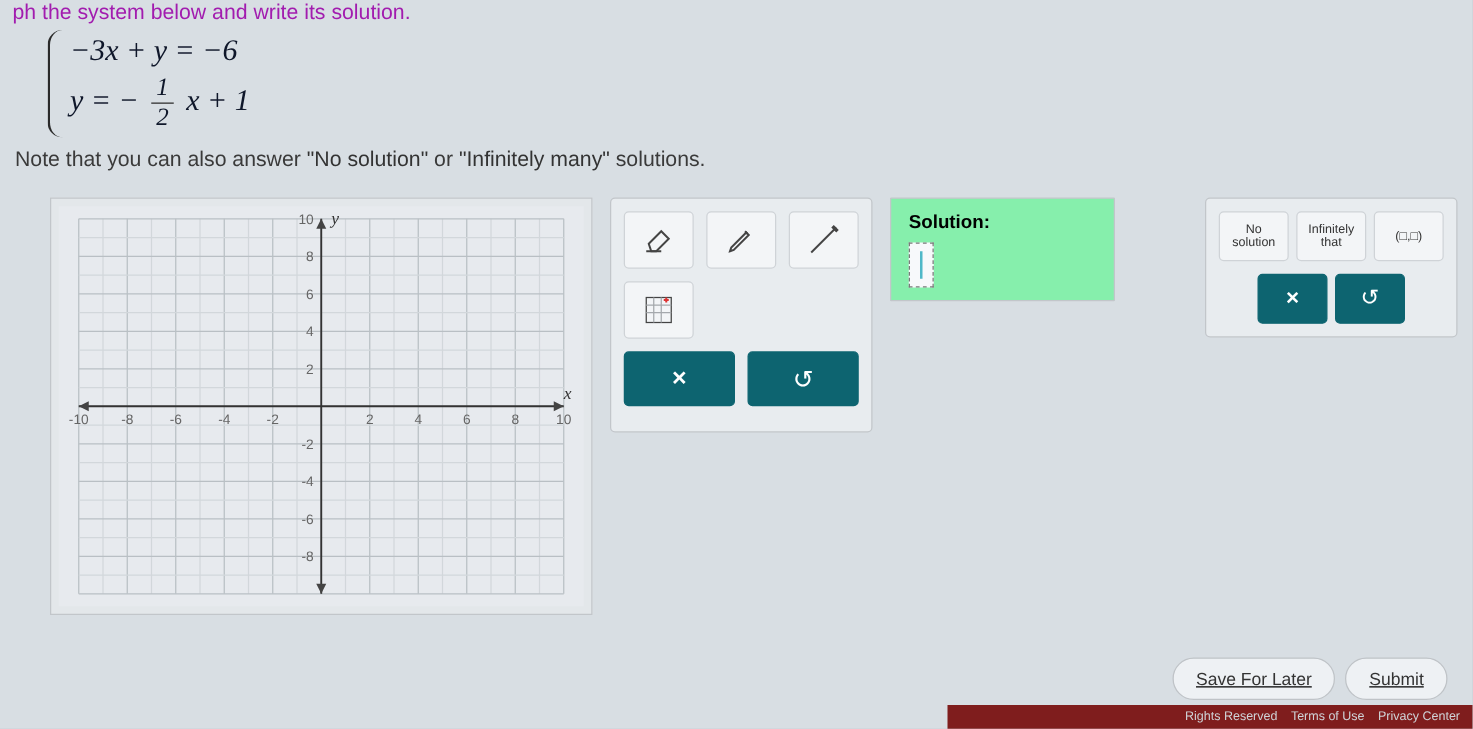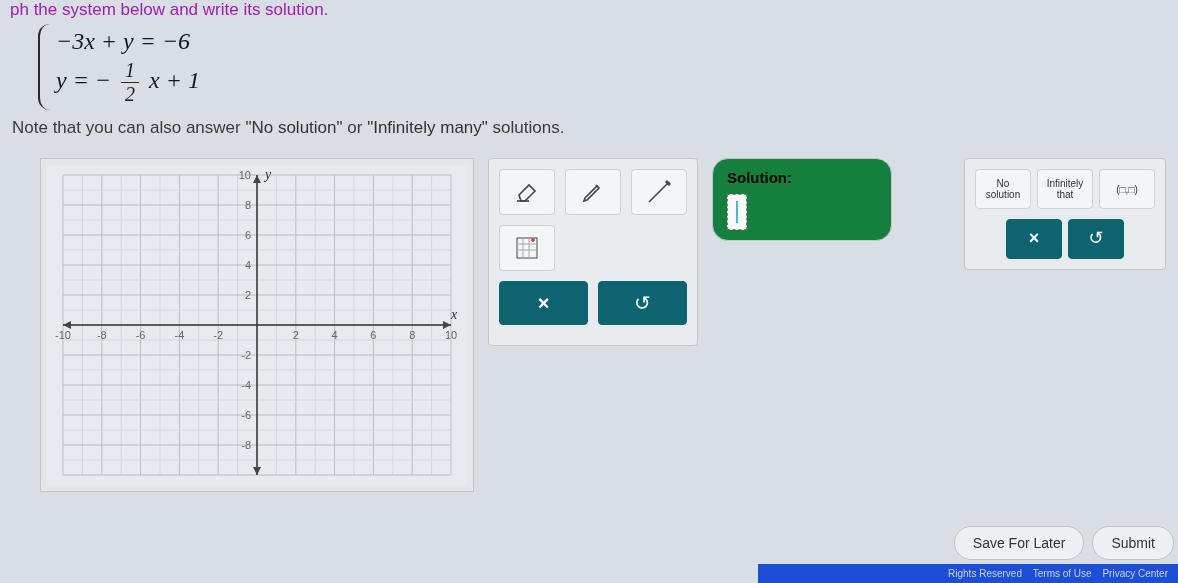--- a/index.html
+++ b/index.html
@@ -104,23 +104,23 @@
 }
 .tool-row.big .tool-btn {
   flex: 1;
   height: 44px;
   background: #0d6470;
   border-color: #0d6470;
   color: #fff;
 }
 
 .solution-panel {
-  background: #15803d;
+  background: #86efac;
   border: 1px solid #c2c6ca;
-  border-radius: 16px;
+  border-radius: 1px;
   padding: 10px 14px;
   min-width: 180px;
 }
 .solution-title {
   font-weight: bold;
   font-size: 15px;
   margin-bottom: 8px;
 }
 .solution-input {
   width: 20px;
@@ -179,33 +179,34 @@
   bottom: 0;
   display: flex;
   flex-direction: column;
   align-items: flex-end;
   gap: 4px;
   padding: 6px 0 0 0;
 }
 .foot-row {
   display: flex;
   gap: 8px;
-  padding-right: 4px;
+  padding-right: 20px;
+  text-decoration: underline;
 }
 .foot-btn {
   padding: 8px 18px;
   background: #eef1f4;
   border: 1px solid #bfc3c7;
   border-radius: 18px;
   font-size: 14px;
   color: #333;
   cursor: pointer;
 }
 .copyright-bar {
-  background: #1d4ed8;
+  background: #7f1d1d;
   color: #cfd3d7;
   font-size: 10px;
   padding: 4px 10px;
   min-width: 420px;
   text-align: right;
 }
 .cp-link { color: #cfd3d7; margin-left: 8px; text-decoration: none; }
 </style>
 </head>
 <body>

